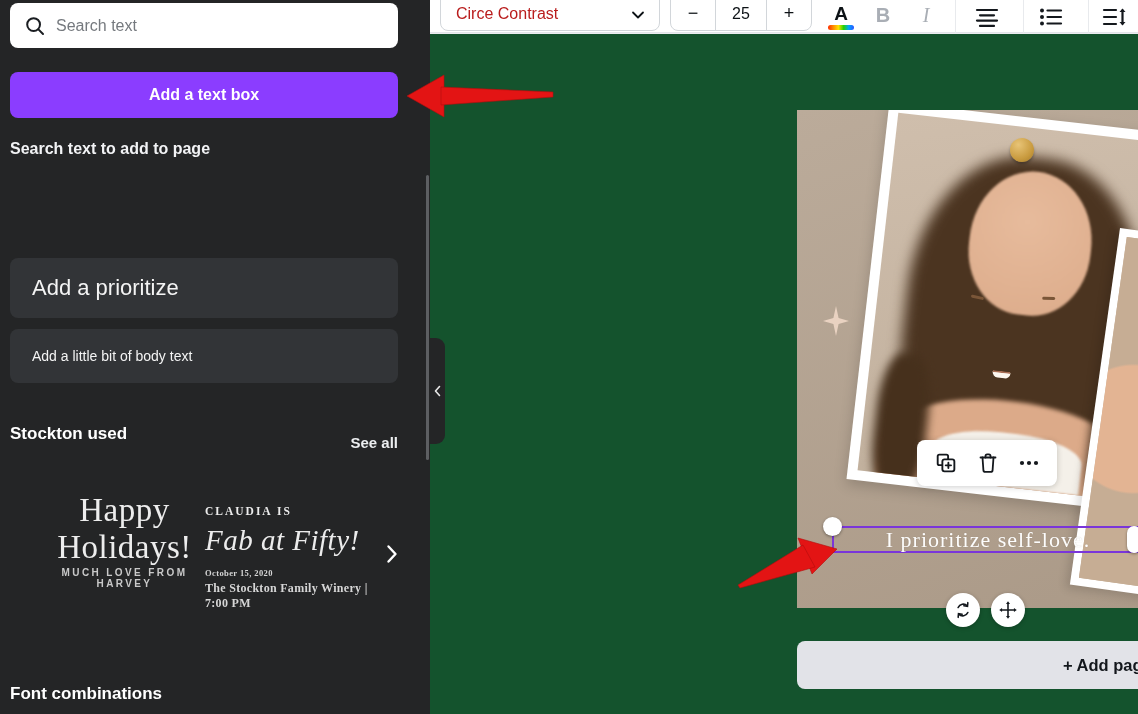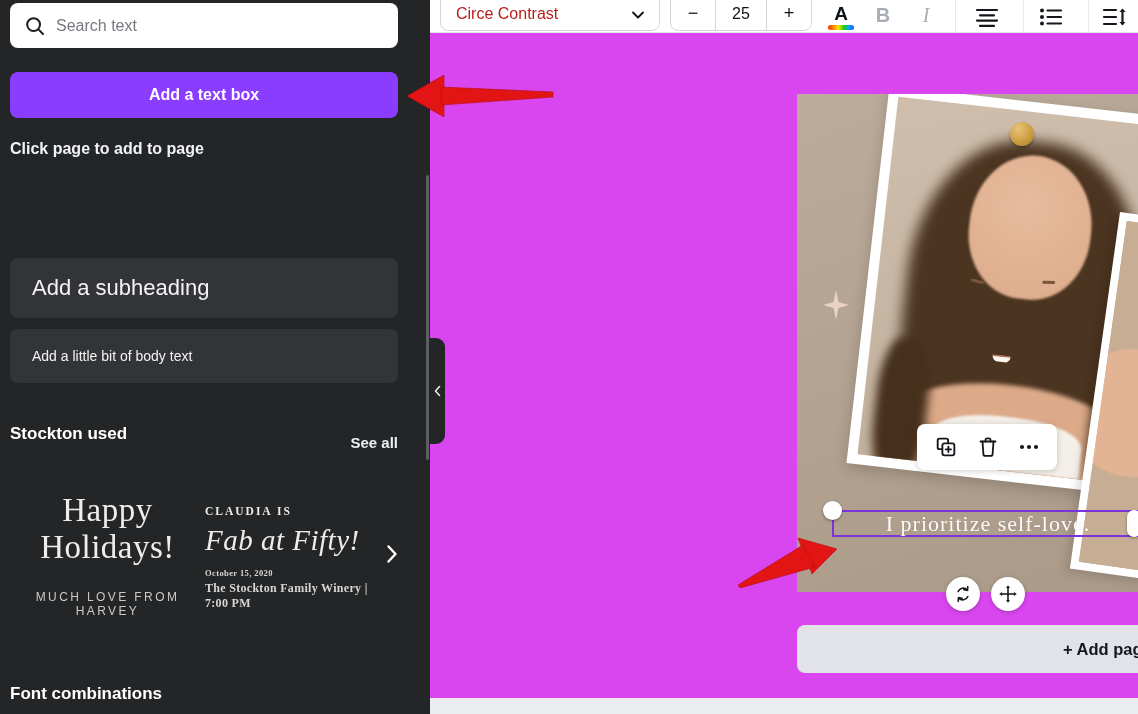--- a/index.html
+++ b/index.html
@@ -49,28 +49,28 @@
 
   .recent-title {
     position:absolute; left:10px; top:424px;
     font-size:17px; font-weight:bold; color:#fff;
   }
   .see-all {
     position:absolute; right:32px; top:434px;
     font-size:15px; font-weight:bold; color:#eceef0; cursor:pointer;
   }
   .tpl-holidays {
-    position:absolute; left:25px; top:492px; width:165px;
+    position:absolute; left:42px; top:492px; width:165px;
     text-align:center; color:#ededed; cursor:pointer;
     font-family:"Liberation Serif", serif;
   }
   .tpl-holidays .big { font-size:33px; line-height:1.13; font-weight:400; letter-spacing:.5px; }
   .tpl-holidays .cap {
-    margin-top:23px; font-family:"Liberation Sans", sans-serif;
-    font-size:12px; letter-spacing:2.4px; color:#c9c9c9; font-weight:400;
+    margin-top:0; font-family:"Liberation Sans", sans-serif;
+    font-size:10px; letter-spacing:2.4px; color:#c9c9c9; font-weight:700;
   }
   .tpl-fab {
     position:absolute; left:205px; top:505px; width:175px;
     text-align:left; color:#ececec; cursor:pointer;
     font-family:"Liberation Serif", serif;
   }
   .tpl-fab .eyebrow { font-size:11.5px; font-weight:bold; letter-spacing:2px; }
   .tpl-fab .script  { font-size:29px; font-style:italic; margin:7px 0 11px; letter-spacing:.5px; }
   .tpl-fab .date    { font-size:8.5px; font-weight:bold; color:#d6d6d6; letter-spacing:.4px; }
   .tpl-fab .venue   { font-size:12px;  font-weight:bold; color:#d6d6d6; margin-top:3px; letter-spacing:.3px; }
@@ -132,22 +132,22 @@
   .italic-btn { left:481px; width:30px; padding-bottom:6px; font-size:20px; font-style:italic;
                 font-family:"Liberation Serif", serif; color:#a9aeb5; }
   .tb-sep { position:absolute; top:0; width:1px; height:33px; background:#e8eaed; }
   .sep1 { left:525px; } .sep2 { left:593px; } .sep3 { left:658px; }
   .align-btn   { left:540px; width:34px; padding-bottom:5px; }
   .list-btn    { left:604px; width:34px; padding-bottom:5px; }
   .spacing-btn { left:668px; width:34px; padding-bottom:5px; }
 
   
   .canvas {
-    position:absolute; left:430px; top:18px; width:708px; height:680px;
-    background:#d946ef; overflow:hidden;
+    position:absolute; left:430px; top:34px; width:708px; height:680px;
+    background:#14532d; overflow:hidden;
   }
   .page {
     position:absolute; left:367px; top:76px; width:341px; height:498px;
     background:linear-gradient(160deg,#bbab9a,#ab9a88); overflow:hidden;
   }
   .sparkle { position:absolute; background:#e9d2c1;
     clip-path:polygon(50% 0%, 60% 40%, 100% 50%, 60% 60%, 50% 100%, 40% 60%, 0% 50%, 40% 40%); }
   .sparkle-left  { left:26px;  top:196px; width:26px; height:30px; }
   .sparkle-right { left:300px; top:378px; width:40px; height:46px; }
 
@@ -246,24 +246,24 @@
       <svg width="20" height="20" viewBox="0 0 20 20">
           <circle cx="8.6" cy="8.6" r="6.4" fill="none" stroke="#1a1d21" stroke-width="2"></circle>
           <line x1="13.4" y1="13.4" x2="18" y2="18" stroke="#1a1d21" stroke-width="2" stroke-linecap="round"></line>
         </svg>
     </span>
     <input type="text" placeholder="Search text" style="">
   </div>
 
   <button class="add-text-btn">Add a text box</button>
 
-  <div class="section-title">Click page to add to page</div>
+  <div class="section-title">Search text to add to page</div>
 
   <div class="text-option opt-subheading">
-    <span>Add a subheading</span>
+    <span>Add a prioritize</span>
   </div>
   <div class="text-option opt-body">
     <span>Add a little bit of body text</span>
   </div>
 
   <div class="recent-title">Stockton used</div>
   <div class="see-all">See all</div>
 
   <div class="tpl-holidays">
     <div class="big">Happy</div>

